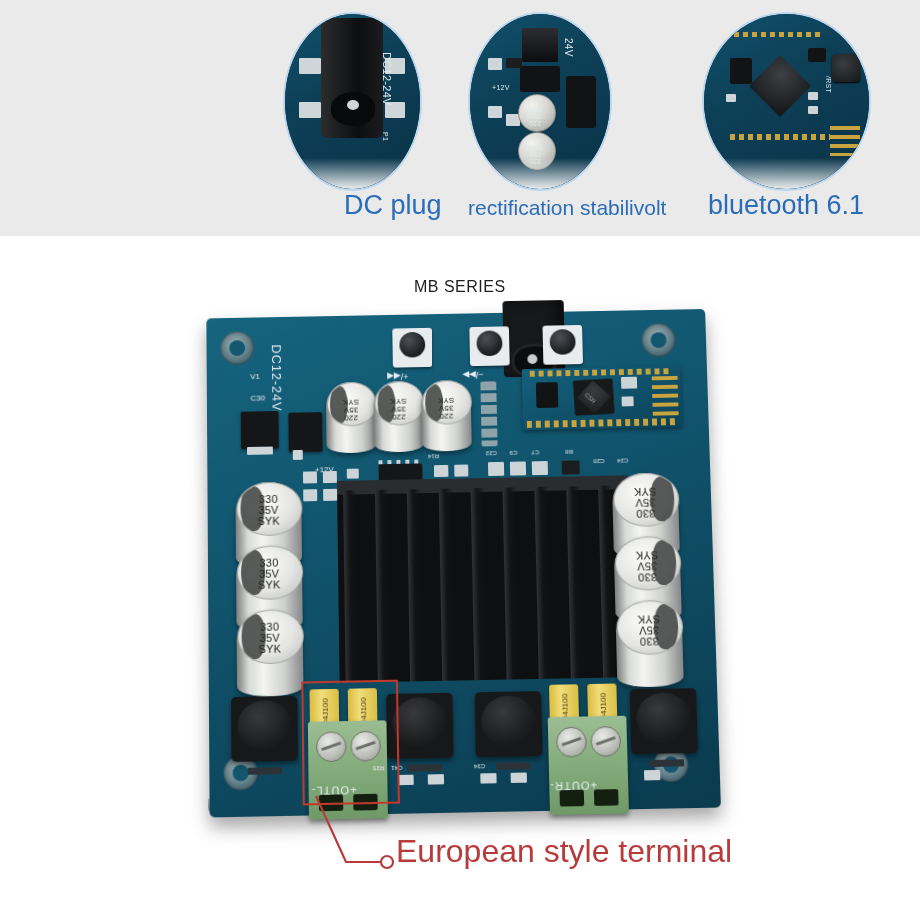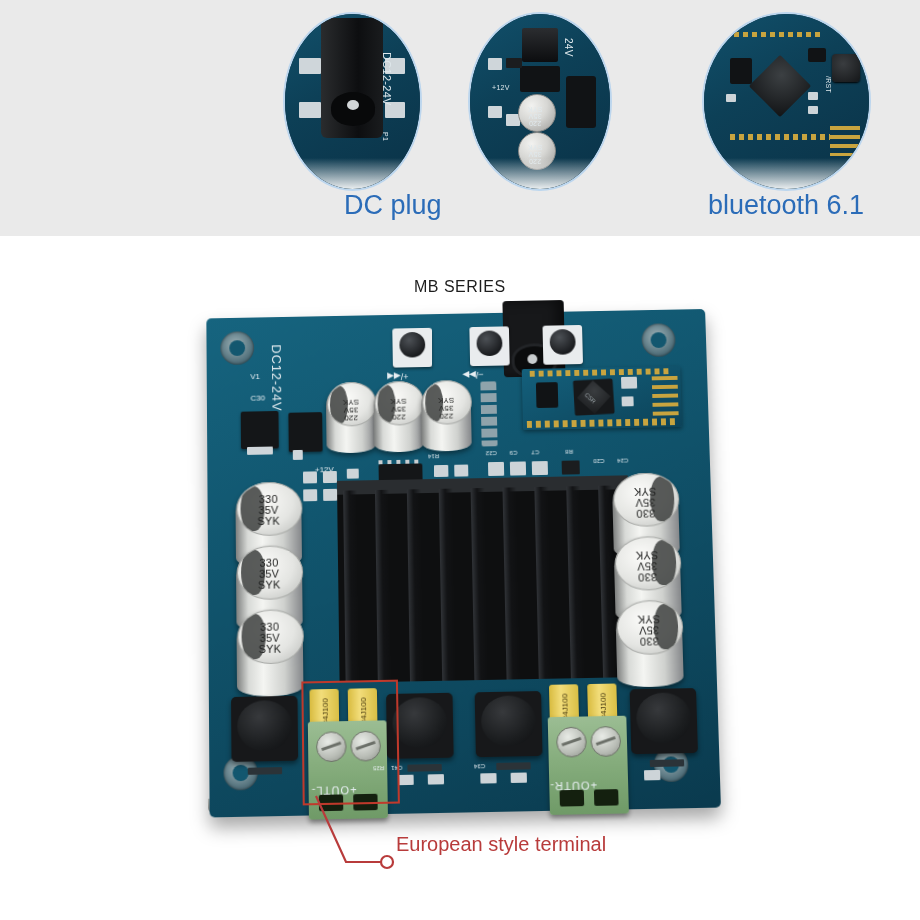--- a/index.html
+++ b/index.html
@@ -134,21 +134,21 @@
   .smd-d{position:absolute;background:#1b1d1f;border-radius:1px;}
   .to252{position:absolute;background:#141618;border-radius:2px;box-shadow:0 2px 3px rgba(0,0,0,.4);}
   .soic{position:absolute;background:#141618;border-radius:2px;}
   .soic:before,.soic:after{content:"";position:absolute;width:100%;height:4px;
     background:repeating-linear-gradient(to right,#c9ced1 0 4px,transparent 4px 9px);}
   .soic:before{top:-4px;} .soic:after{bottom:-4px;}
 
   
   .redbox{position:absolute;border:2px solid #c0392b;}
   .callout-svg{position:absolute;left:0;top:0;width:920px;height:920px;pointer-events:none;}
-  .callout-text{position:absolute;left:396px;top:833px;font-size:20px;color:#b83b3b;white-space:nowrap;}
+  .callout-text{position:absolute;left:396px;top:833px;font-size:32px;color:#b83b3b;white-space:nowrap;}
 </style>
 </head>
 <body>
 
 <div class="page">
 
   <div class="banner">
 
     <div class="circ c1">
       <div class="pcb"></div>
@@ -207,20 +207,21 @@
       <div class="dark" style="left:104px;top:34px;width:18px;height:14px;"></div>
       <div style="position:absolute;left:128px;top:40px;width:28px;height:28px;border-radius:4px;
            background:radial-gradient(circle at 40% 35%,#3a3d40,#141618);box-shadow:0 1px 2px #000;"></div>
       <div class="gold" style="left:126px;top:112px;width:30px;height:30px;
            background:repeating-linear-gradient(to bottom,#c8a43f 0 4px,transparent 4px 9px);"></div>
       <div class="silk" style="left:128px;top:62px;transform:rotate(90deg);transform-origin:left top;">/RST</div>
       <div class="fade"></div>
     </div>
 
     <div class="caption cap1">DC plug</div>
+    <div class="caption cap2">rectification stabilivolt</div>
     <div class="caption cap3">bluetooth 6.1</div>
   </div>
 
   <div class="mb-series">MB SERIES</div>
 
   <div class="board-wrap">
     <div class="board-edge"></div>
     <div class="board">
 
       <div class="mhole" style="left:14px;top:14px;"></div>

